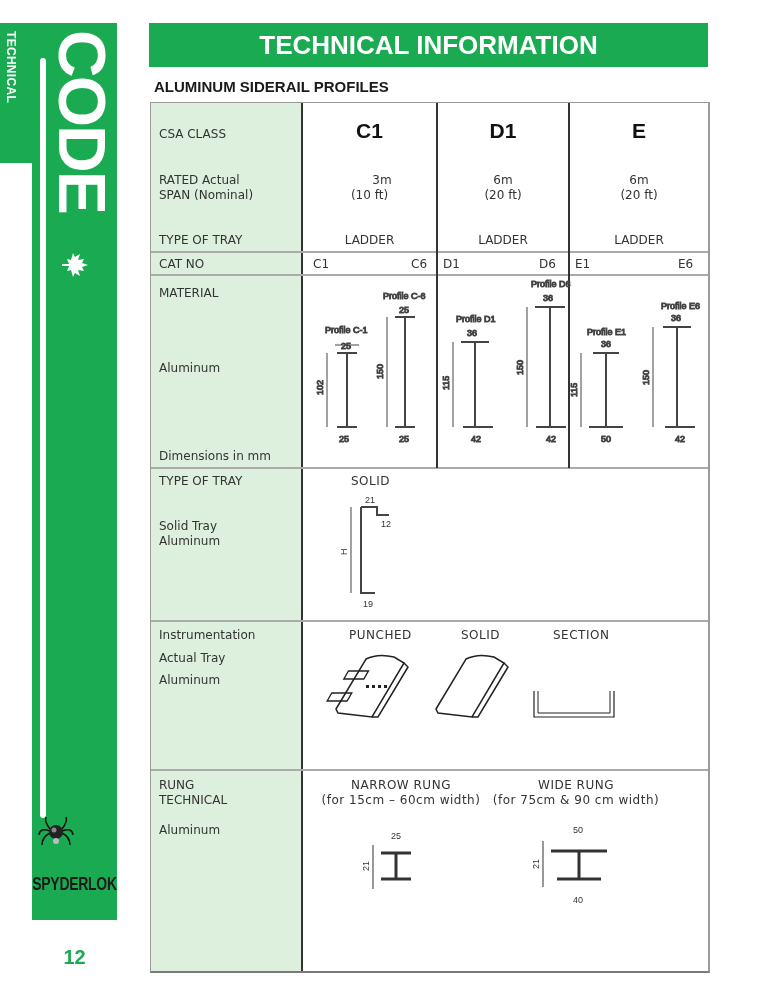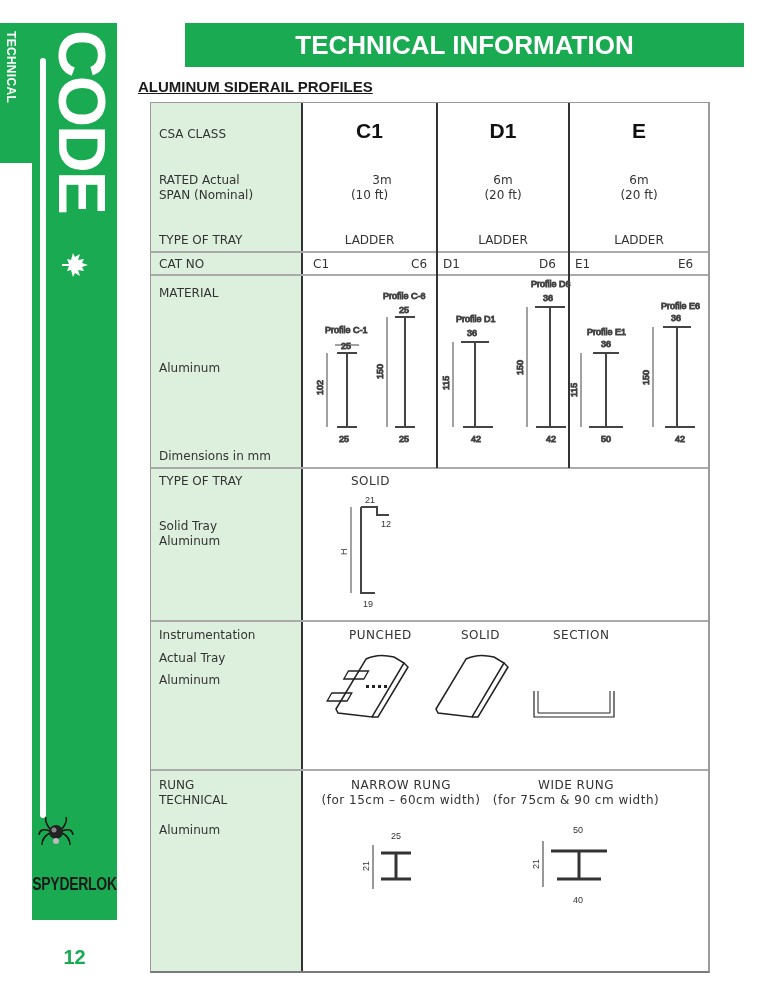--- a/index.html
+++ b/index.html
@@ -6,23 +6,23 @@
   body{width:768px;height:994px;position:relative;overflow:hidden;font-family:"DejaVu Sans",sans-serif;color:#222;}
   .sidebar{position:absolute;left:32px;top:23px;width:85px;height:897px;background:#1aab52;}
   .tab-tech{position:absolute;left:0;top:23px;width:32px;height:140px;background:#1aab52;}
   .tab-tech span{position:absolute;left:4px;top:8px;writing-mode:vertical-rl;font-family:"Liberation Sans",sans-serif;font-weight:bold;font-size:12px;color:#fff;letter-spacing:0.3px;}
   .code-logo{position:absolute;left:52px;top:30px;writing-mode:vertical-rl;font-family:"Liberation Sans",sans-serif;font-weight:bold;font-size:66px;color:#fff;line-height:60px;letter-spacing:-2px;}
   .thread{position:absolute;left:40px;top:58px;width:6px;height:760px;background:#fff;border-radius:3px;}
   .maple{position:absolute;left:60px;top:250px;font-size:30px;color:#fff;}
   .spider{position:absolute;left:36px;top:815px;width:40px;height:36px;}
   .spyderlok{position:absolute;left:32px;top:876px;width:85px;text-align:center;font-family:"Liberation Sans",sans-serif;font-weight:bold;font-size:14px;color:#1b1b1b;letter-spacing:-0.3px;transform:scaleY(1.3);}
   .page-num{position:absolute;left:32px;top:946px;width:85px;text-align:center;font-family:"Liberation Sans",sans-serif;font-weight:bold;font-size:20px;color:#1aab52;}
-  .header-bar{position:absolute;left:149px;top:23px;width:559px;height:44px;background:#1aab52;margin-left:36px;}
+  .header-bar{position:absolute;left:149px;top:23px;width:559px;height:44px;background:#1aab52;}
   .header-bar h1{margin:0;text-align:center;line-height:44px;font-family:"Liberation Sans",sans-serif;font-weight:bold;font-size:26px;color:#fff;}
-  .subtitle{position:absolute;left:138px;top:78px;font-family:"Liberation Sans",sans-serif;font-weight:bold;font-size:15px;color:#1a1a1a;text-decoration:underline;}
+  .subtitle{position:absolute;left:154px;top:78px;font-family:"Liberation Sans",sans-serif;font-weight:bold;font-size:15px;color:#1a1a1a;}
   .table{position:absolute;left:150px;top:102px;width:557px;height:868px;border:1px solid #9a9a9a;border-right:2px solid #9a9a9a;border-bottom:2px solid #7a7a7a;}
   .labelcol{position:absolute;left:0;top:0;width:150px;height:868px;background:#dcf0dd;border-right:2px solid #333;}
   .lbl{position:absolute;left:8px;font-size:12px;color:#333;line-height:15px;}
   .hline{position:absolute;left:0;width:557px;height:2px;background:#aaa;}
   .vline{position:absolute;width:2px;background:#333;}
   .cell{position:absolute;text-align:center;font-size:12px;color:#333;}
   .class-big{font-family:"Liberation Sans",sans-serif;font-weight:bold;font-size:21px;color:#111;}
   .cat{position:absolute;font-size:12px;color:#333;}
   .sm{font-family:"Liberation Sans",sans-serif;font-size:9px;fill:#333;}
   .caption{font-size:12px;color:#333;letter-spacing:0.5px;}

